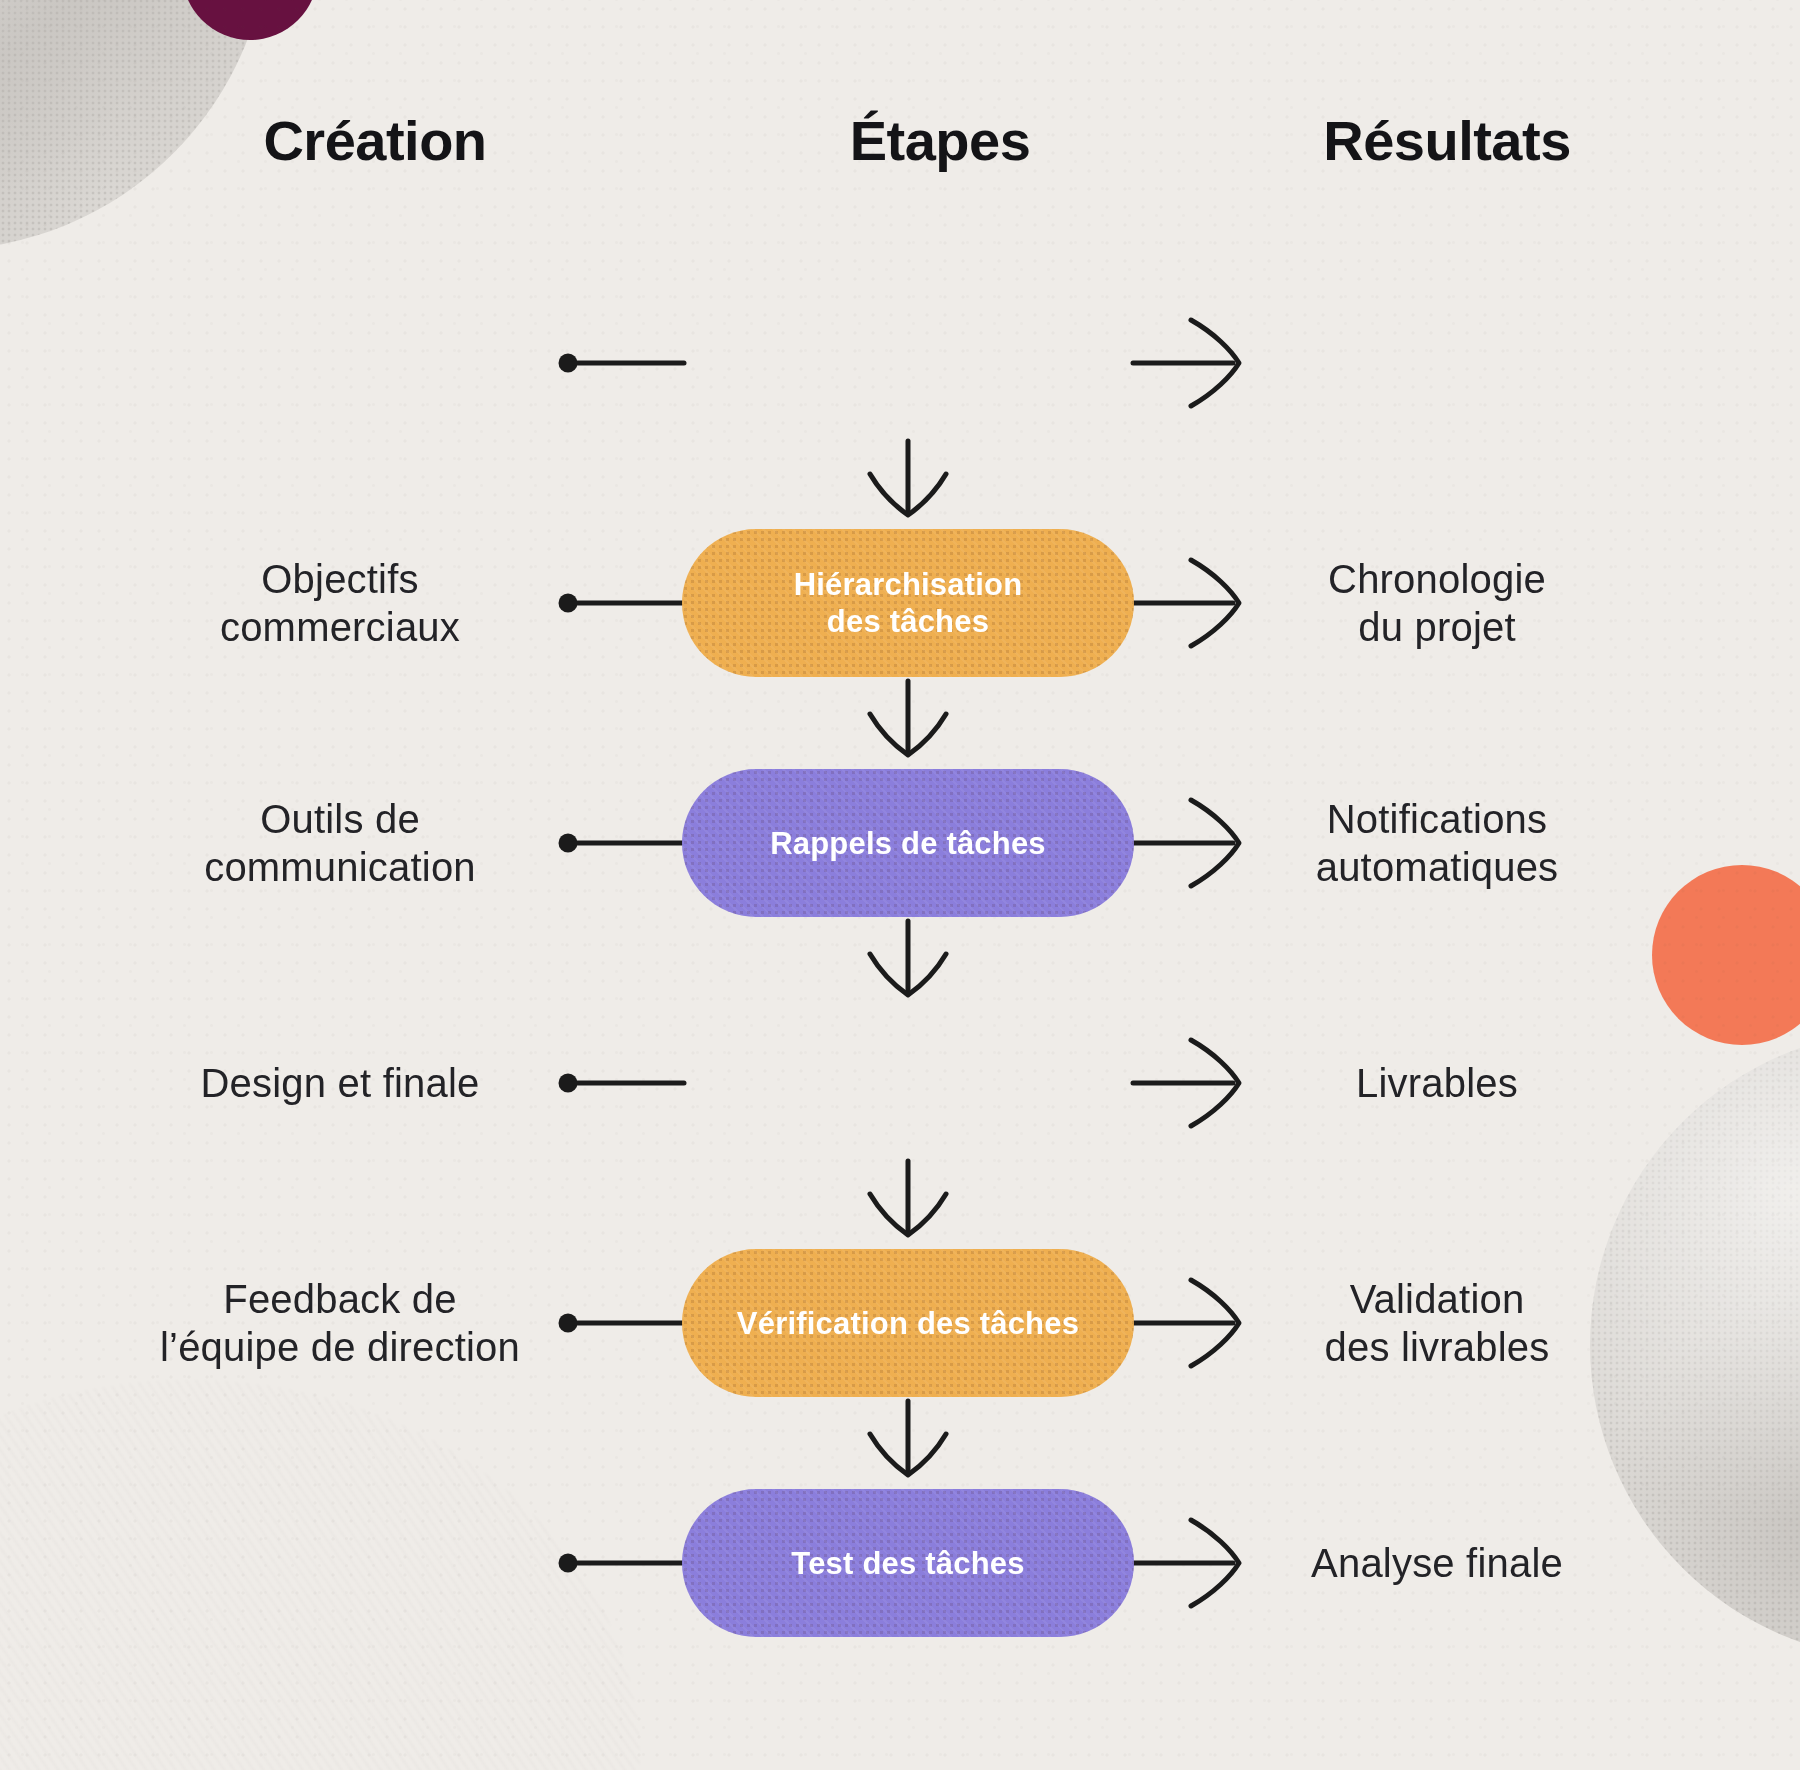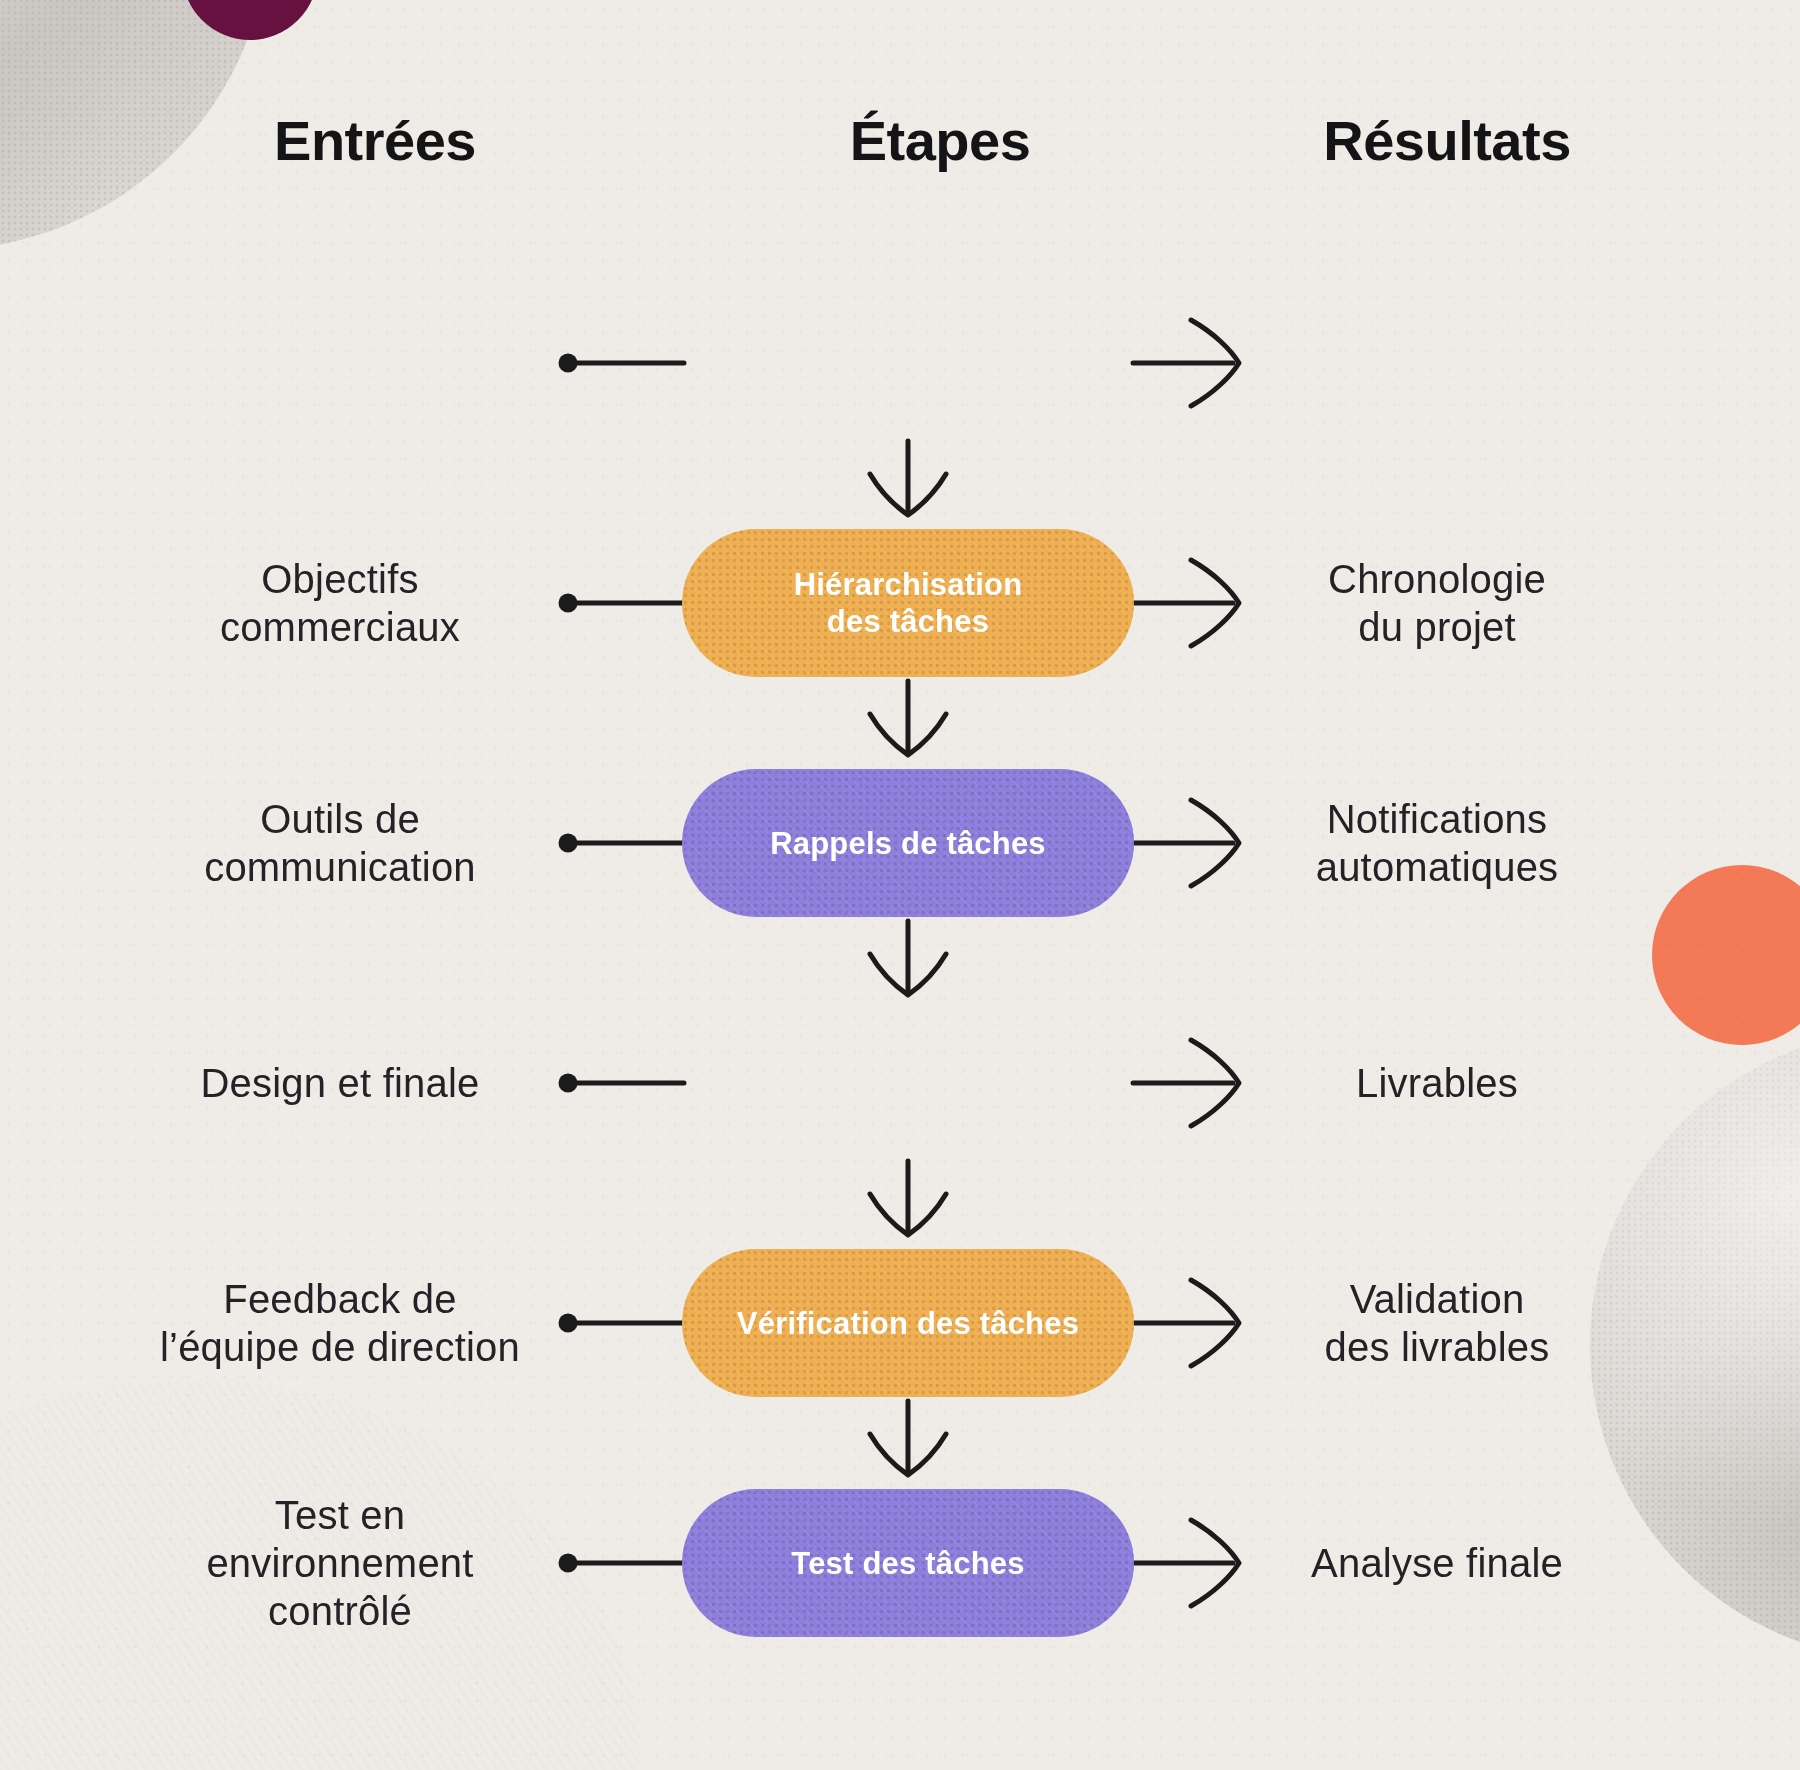--- a/index.html
+++ b/index.html
@@ -148,21 +148,21 @@
     <g>
       <line x1="908" y1="1161" x2="908" y2="1231"></line>
       <path d="M870,1194 C883,1216 898,1228 908,1235 C918,1228 933,1216 946,1194"></path>
     </g>
     <g>
       <line x1="908" y1="1401" x2="908" y2="1471"></line>
       <path d="M870,1434 C883,1456 898,1468 908,1475 C918,1468 933,1456 946,1434"></path>
     </g>
   </svg>
 
-  <div class="header" id="header-inputs">Entrées</div>
+  <div class="header" id="header-inputs">Création</div>
   <div class="header" id="header-steps">Étapes</div>
   <div class="header" id="header-results">Résultats</div>
 
 
   <div class="row" style="top:529px">
     <div class="side-label input-label">Objectifs
 commerciaux</div>
     <div class="pill" style="background: rgb(239, 175, 80); justify-content: center;">
       <span class="pill-text">Hiérarchisation
 des tâches</span>
@@ -190,22 +190,19 @@
     <div class="side-label input-label">Feedback de
 l’équipe de direction</div>
     <div class="pill" style="background: rgb(239, 175, 80);">
       <span class="pill-text">Vérification des tâches</span>
     </div>
     <div class="side-label output-label">Validation
 des livrables</div>
   </div>
 
   <div class="row" style="top:1489px">
-    <div class="side-label input-label">Test en
-environnement
-contrôlé</div>
     <div class="pill" style="background: rgb(139, 126, 220);">
       <span class="pill-text">Test des tâches</span>
     </div>
     <div class="side-label output-label">Analyse finale</div>
   </div>
 
 </div>
 
 </body></html>

